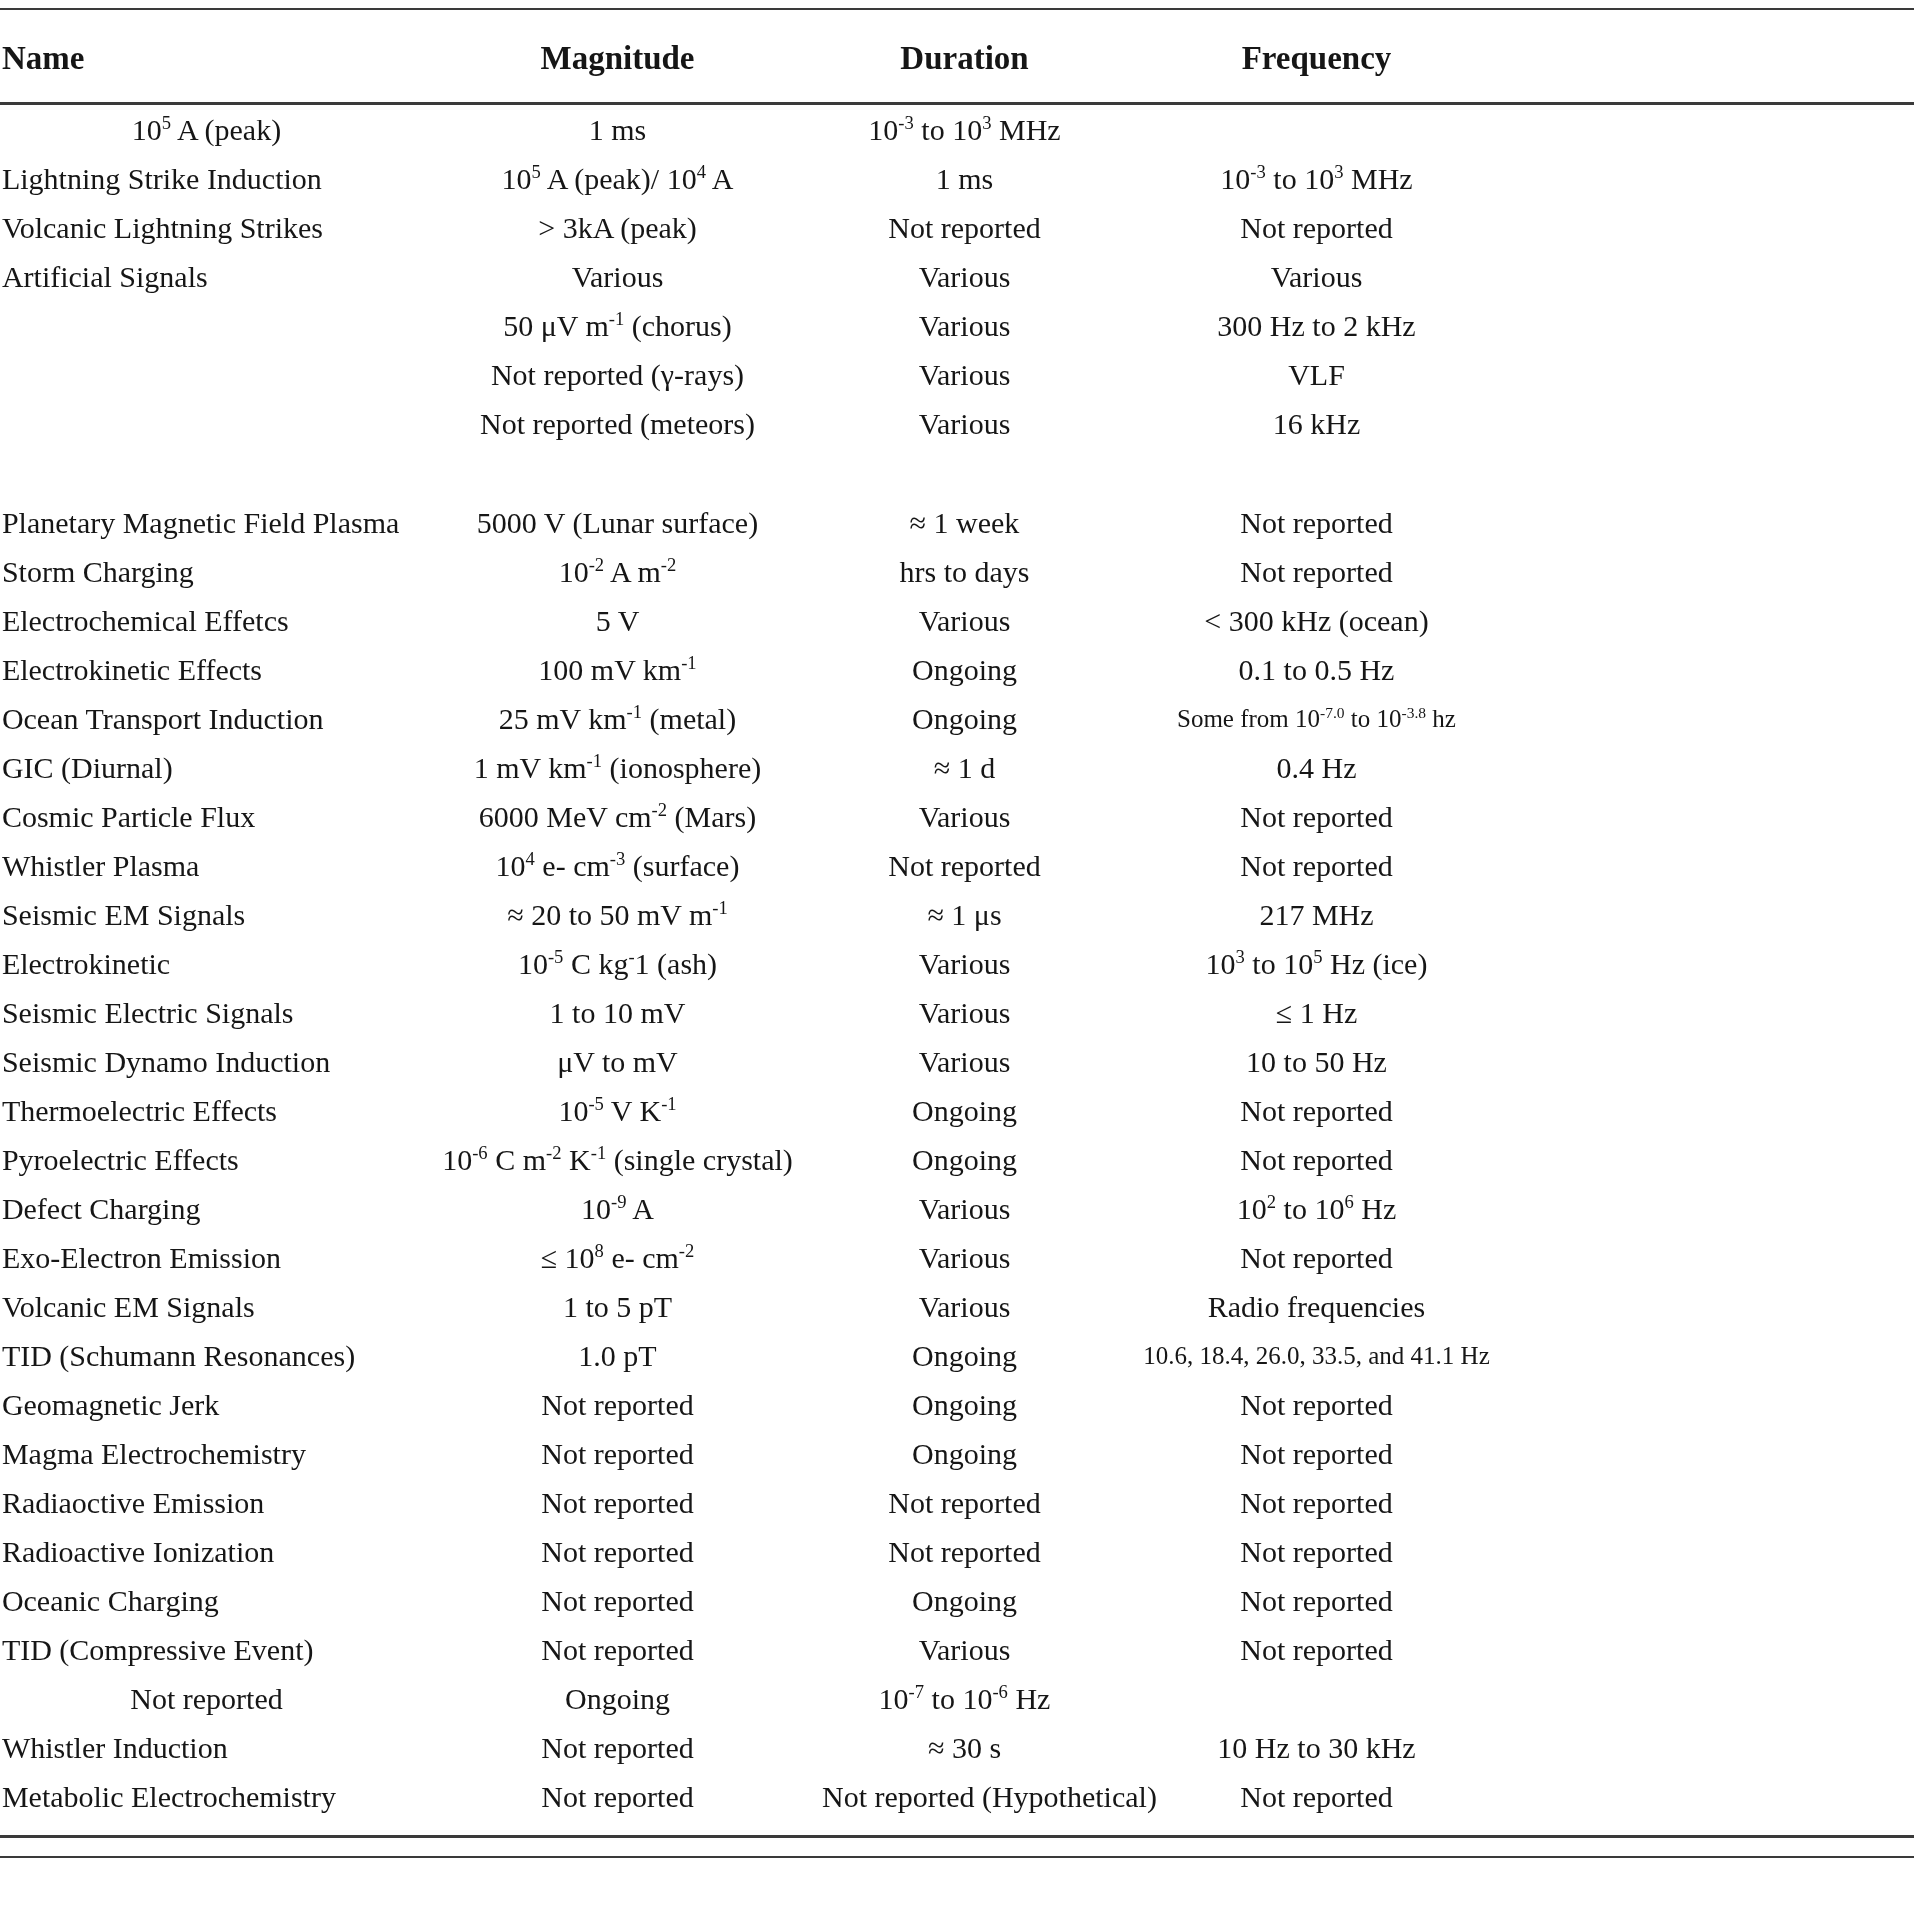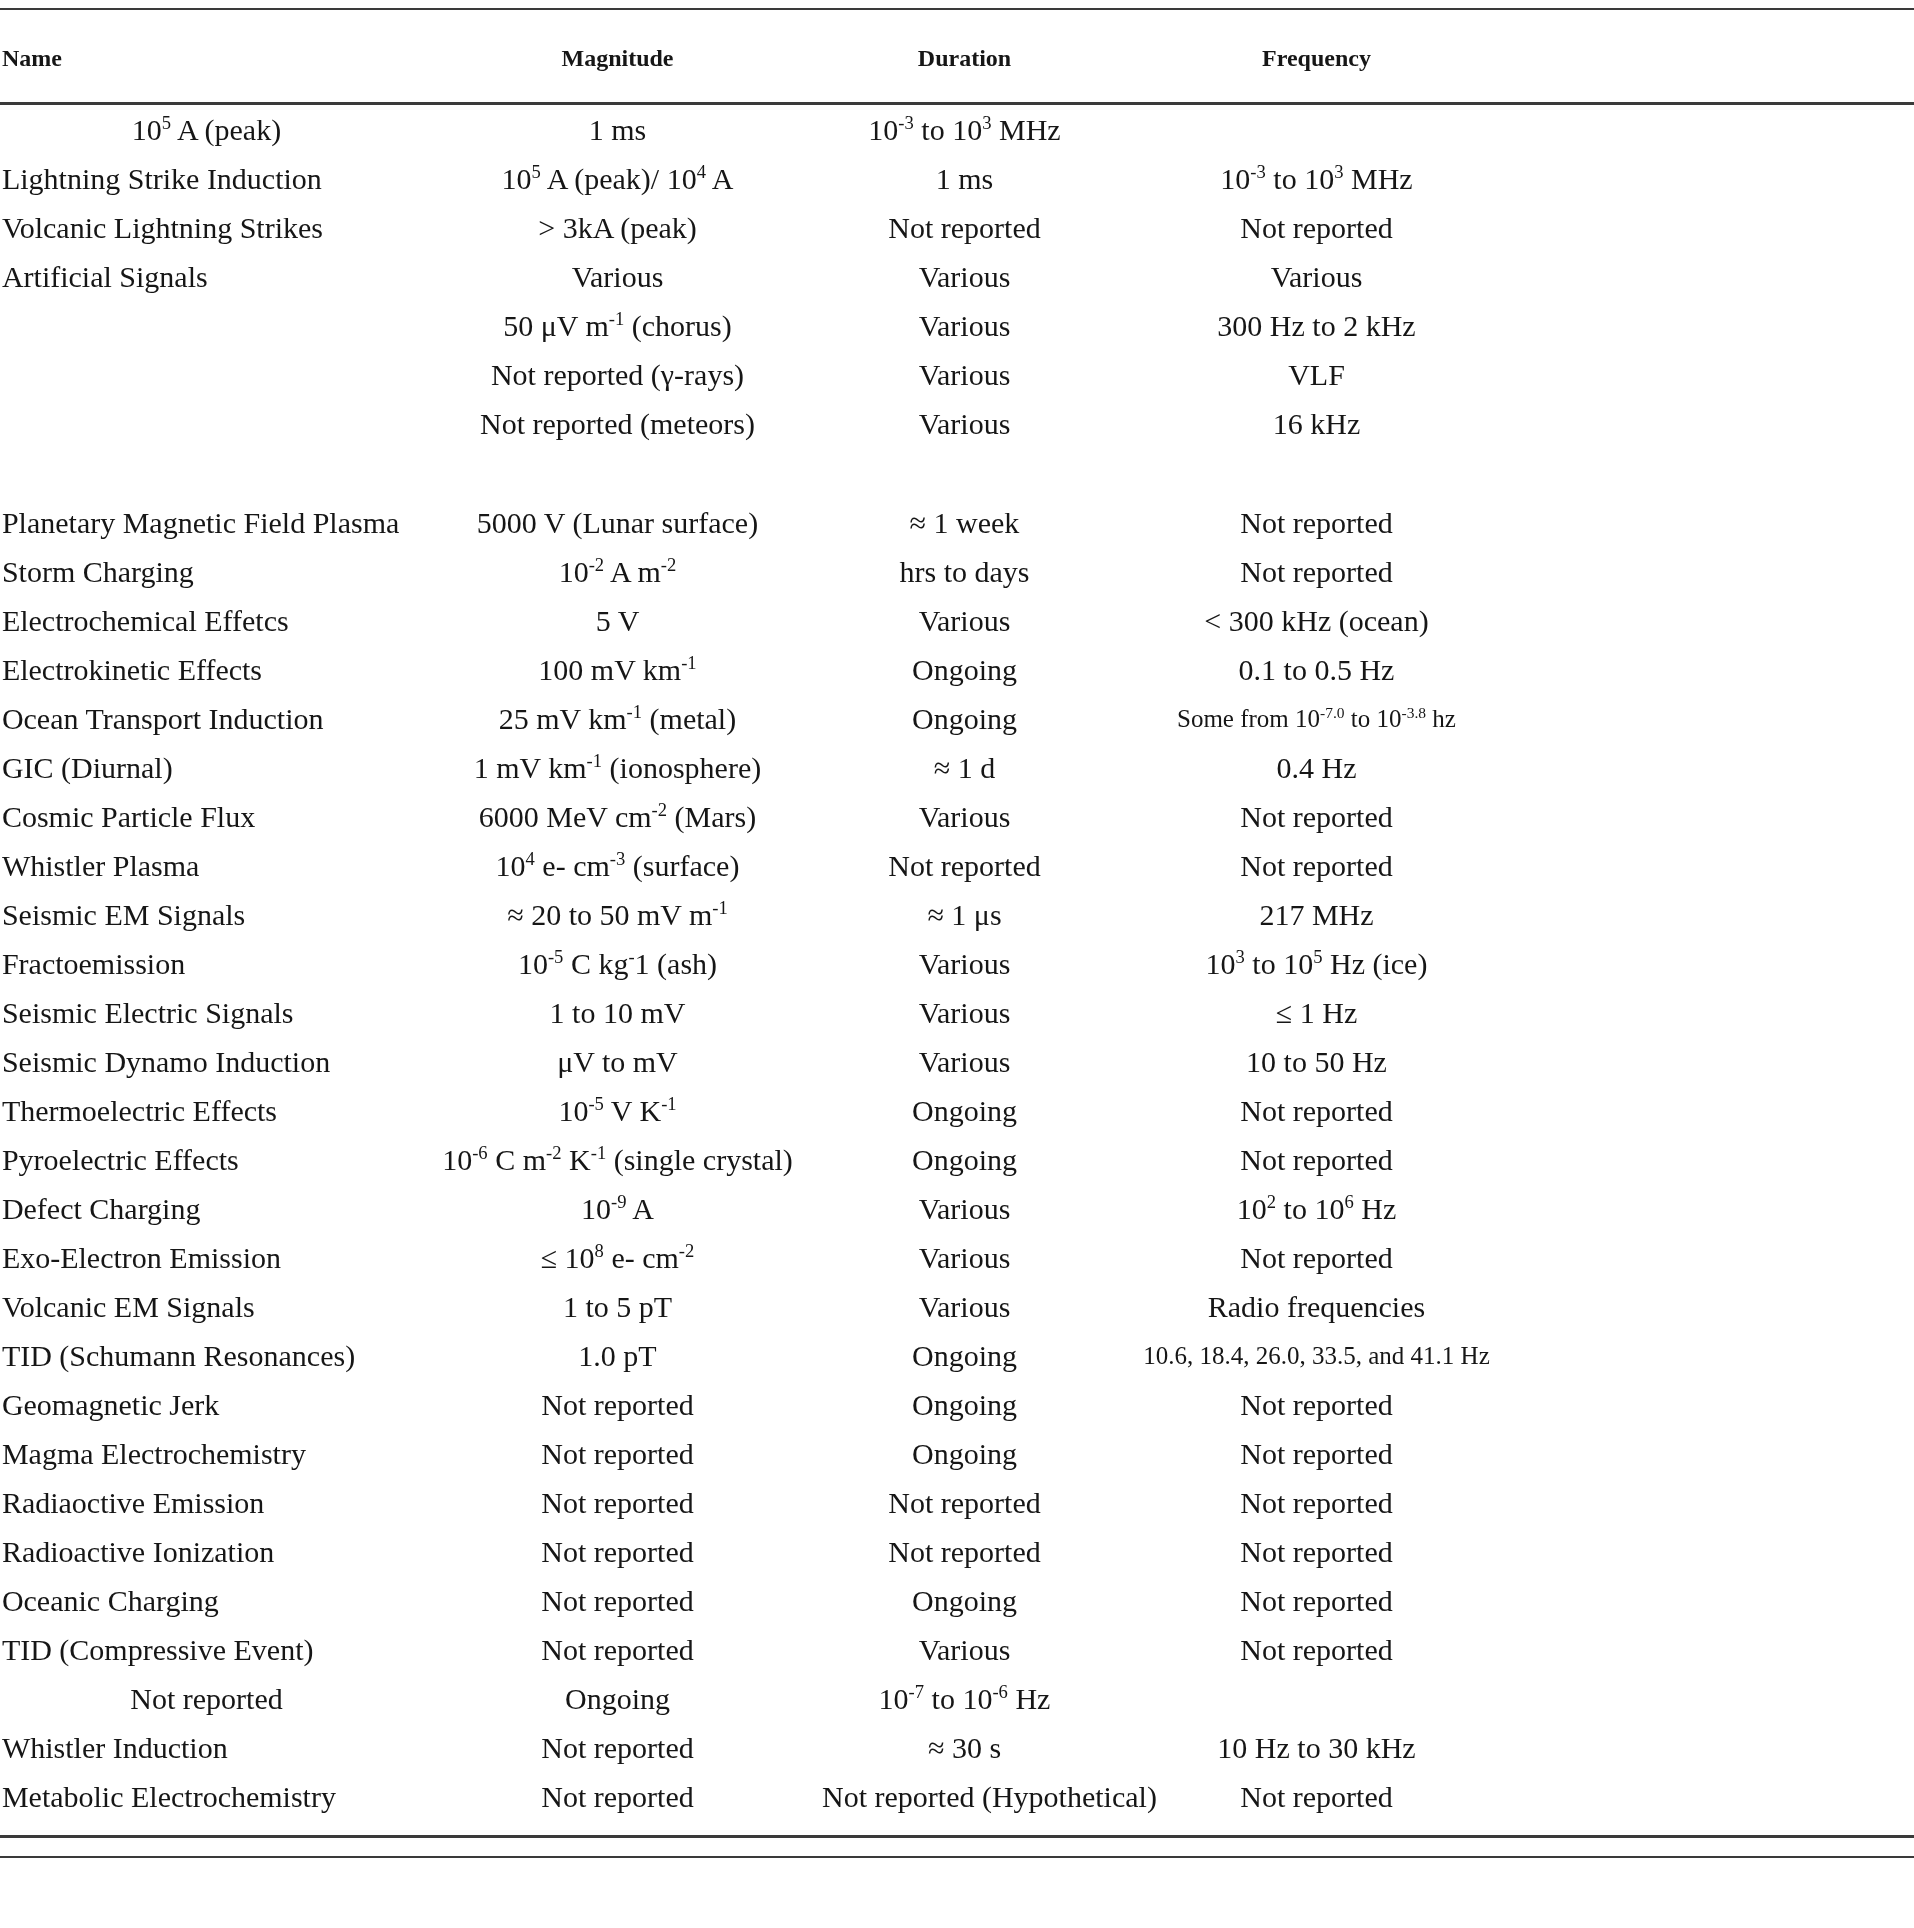--- a/index.html
+++ b/index.html
@@ -33,21 +33,21 @@
     display: grid;
     grid-template-columns: 413px 409px 285px 419px 1fr;
     align-items: center;
     white-space: nowrap;
   }
   .header-row {
     padding: 27px 0 23px 0;
   }
   .header-row .cell {
     font-weight: bold;
-    font-size: 24px;
+    font-size: 33px;
     line-height: 42px;
   }
   .trow {
     height: 49px;
   }
   .cell {
     font-size: 30px;
     line-height: 49px;
     text-align: center;
     overflow: visible;
@@ -192,21 +192,21 @@
         <div class="cell pad"></div>
       </div>
       <div class="grid-row trow">
         <div class="cell name">Seismic EM Signals</div>
         <div class="cell magnitude">≈ 20 to 50 mV m<sup>-1</sup></div>
         <div class="cell duration">≈ 1 μs</div>
         <div class="cell frequency">217 MHz</div>
         <div class="cell pad"></div>
       </div>
       <div class="grid-row trow">
-        <div class="cell name">Fractoemission</div>
+        <div class="cell name">Electrokinetic</div>
         <div class="cell magnitude">10<sup>-5</sup> C kg<sup>-</sup>1 (ash)</div>
         <div class="cell duration">Various</div>
         <div class="cell frequency">10<sup>3</sup> to 10<sup>5</sup> Hz (ice)</div>
         <div class="cell pad"></div>
       </div>
       <div class="grid-row trow">
         <div class="cell name">Seismic Electric Signals</div>
         <div class="cell magnitude">1 to 10 mV</div>
         <div class="cell duration">Various</div>
         <div class="cell frequency">≤ 1 Hz</div>

